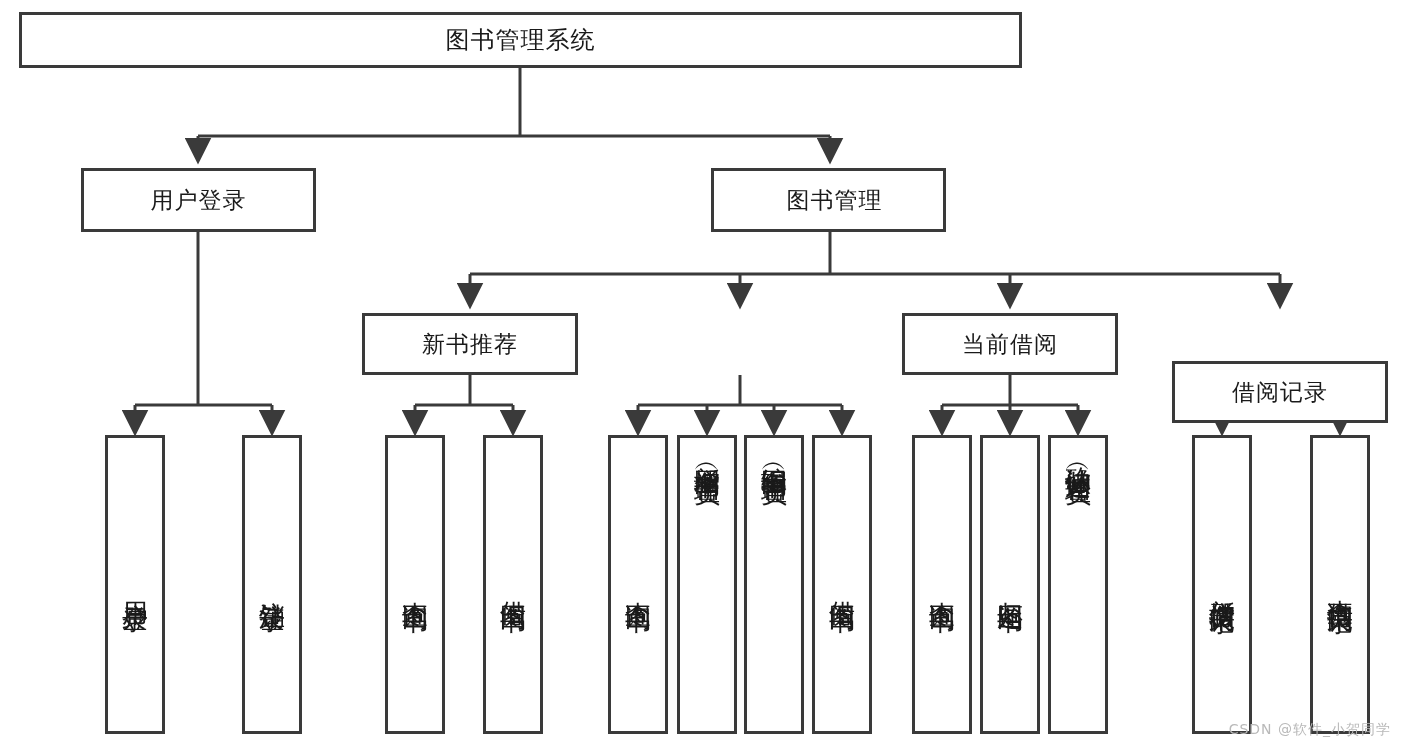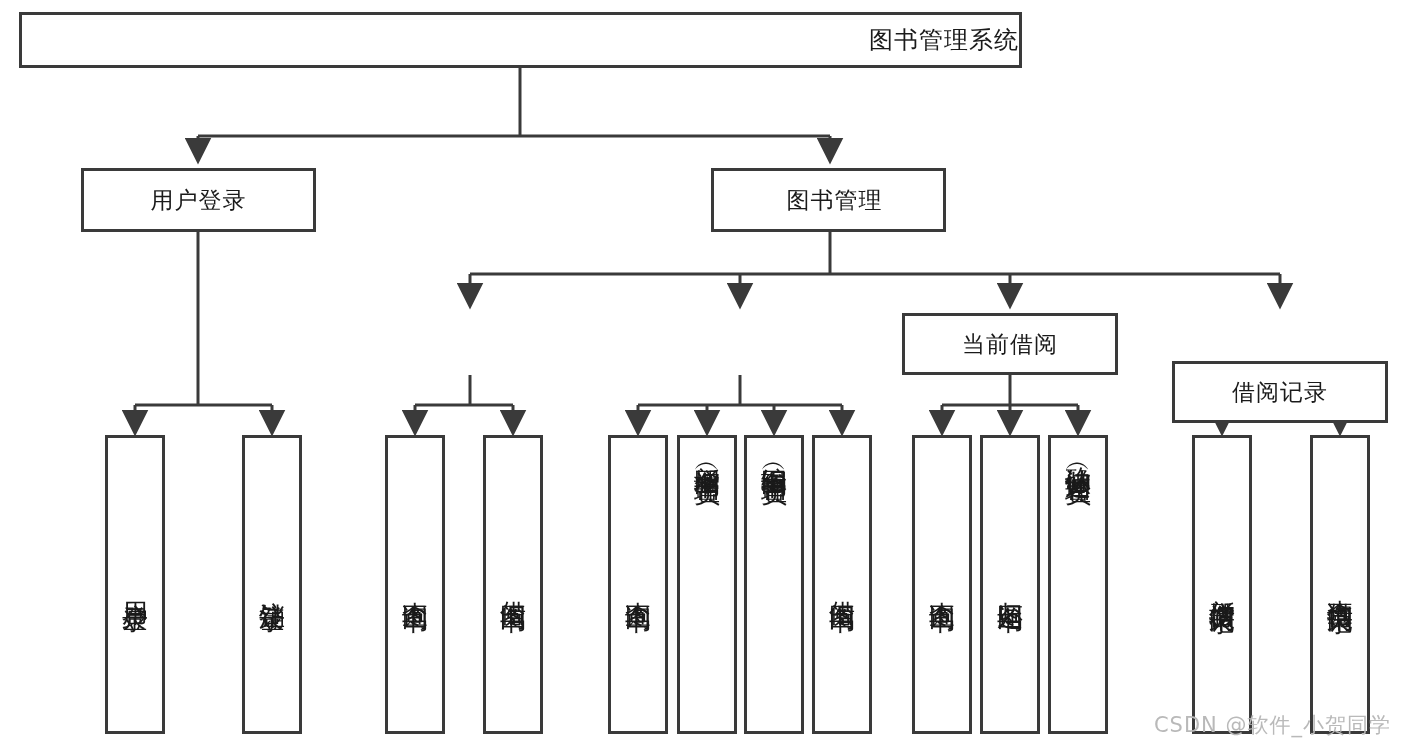--- a/index.html
+++ b/index.html
@@ -38,21 +38,21 @@
     color:#1a1a1a;
   }
   .leafwrap{
     width:100%;height:100%;
     display:flex;align-items:center;justify-content:center;
   }
   .leafwrap.top{align-items:flex-start;padding-top:8px;}
   #watermark{
     position:absolute;
     right:14px;bottom:8px;
-    font-size:21px;
+    font-size:14px;
     color:#b9b9b9;
     letter-spacing:1px;
     white-space:nowrap;
     pointer-events:none;
   }
   svg{position:absolute;left:0;top:0;pointer-events:none;}
 </style>
 </head>
 <body>
 
@@ -101,32 +101,35 @@
       <path d="M 1010 405 L 1010 432" marker-end="url(#arrow)"></path>
       <path d="M 1078 405 L 1078 432" marker-end="url(#arrow)"></path>
 
       <path d="M 1280 375 L 1280 405"></path>
       <path d="M 1222 405 L 1340 405"></path>
       <path d="M 1222 405 L 1222 432" marker-end="url(#arrow)"></path>
       <path d="M 1340 405 L 1340 432" marker-end="url(#arrow)"></path>
     </g>
   </svg>
 
-  <div class="node root h-label" style="left:19px;top:12px;width:1003px;height:56px;justify-content:flex-end;">
+  <div class="node root h-label" style="left:19px;top:12px;width:1003px;height:56px;">
     <span>图书管理系统</span>
   </div>
 
   <div class="node h-label" style="left:81px;top:168px;width:235px;height:64px;">
     <span>用户登录</span>
   </div>
 
   <div class="node h-label" style="left:711px;top:168px;width:235px;height:64px;padding-left:12px;">
     <span>图书管理</span>
   </div>
 
+  <div class="node h-label" style="left:362px;top:313px;width:216px;height:62px;">
+    <span>新书推荐</span>
+  </div>
 
 
   <div class="node h-label" style="left:902px;top:313px;width:216px;height:62px;">
     <span>当前借阅</span>
   </div>
 
   <div class="node h-label" style="left:1172px;top:313px;width:216px;height:62px;margin-top:48px;">
     <span>借阅记录</span>
   </div>
 

